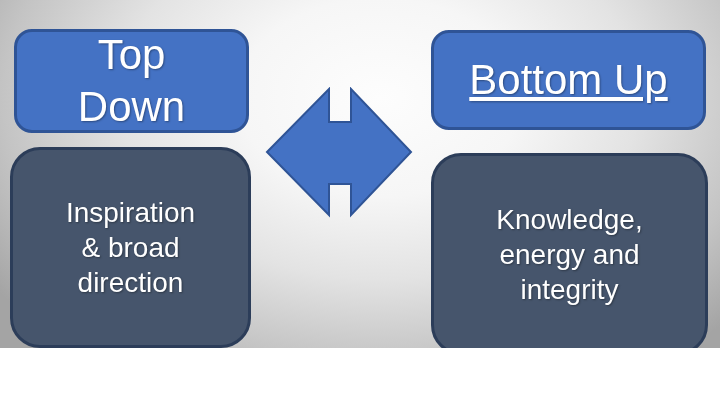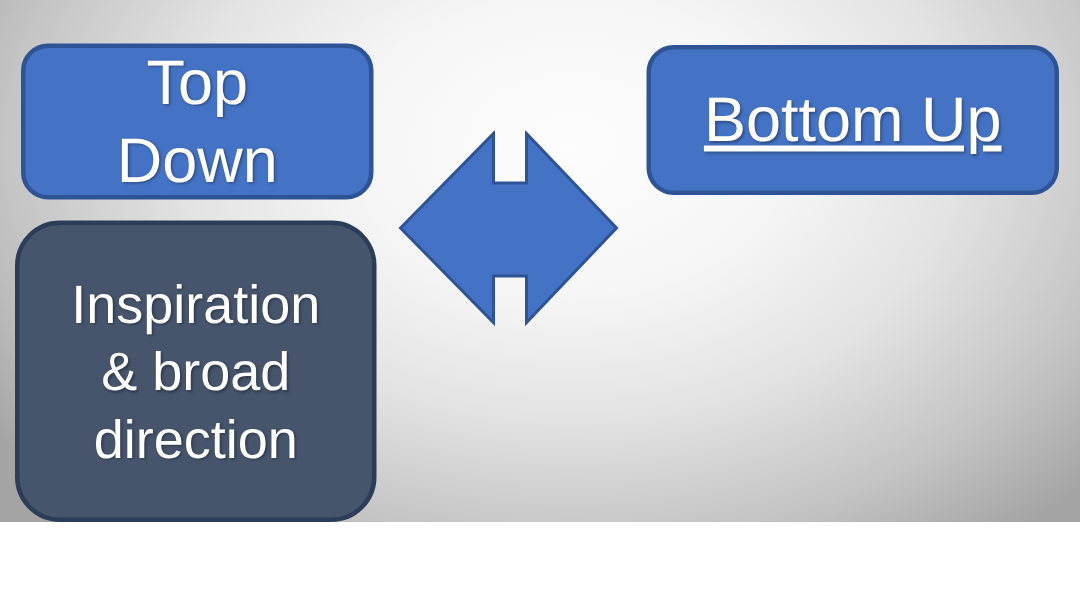--- a/index.html
+++ b/index.html
@@ -32,21 +32,21 @@
     background: var(--header-fill, #4472C4);
     border: 3px solid var(--header-border, #2F5496);
     border-radius: 18px;
     font-size: 42px;
     line-height: 1.25;
   }
   .box-body {
     background: var(--body-fill, #46556C);
     border: 3px solid var(--body-border, #2C3D59);
     border-radius: 30px;
-    font-size: 36px;
+    font-size: 28px;
     line-height: 1.25;
   }
   #box-top-left    { left: 14px;  top: 29px;  width: 235px; height: 104px; }
   #box-top-right   { left: 431px; top: 30px;  width: 275px; height: 100px; text-decoration: underline; }
   #box-bottom-left { left: 10px;  top: 147px; width: 241px; height: 201px; }
   #box-bottom-right{ left: 431px; top: 153px; width: 277px; height: 202px; }
   #connector-arrow {
     position: absolute;
     left: 265px;
     top: 87px;
@@ -72,18 +72,23 @@
   <div class="box box-header" id="box-top-right">
     <span>Bottom Up</span>
   </div>
 
   <div class="box box-body" id="box-bottom-left">
     <span>Inspiration
 &amp; broad
 direction</span>
   </div>
 
+  <div class="box box-body" id="box-bottom-right">
+    <span>Knowledge,
+energy and
+integrity</span>
+  </div>
 
   <svg id="connector-arrow" viewBox="0 0 150 132" aria-hidden="true">
     <polygon points="2,65 64,2 64,35 86,35 86,2 146,65 86,128 86,97 64,97 64,128"></polygon>
   </svg>
 
 </div>
 
 </body></html>

